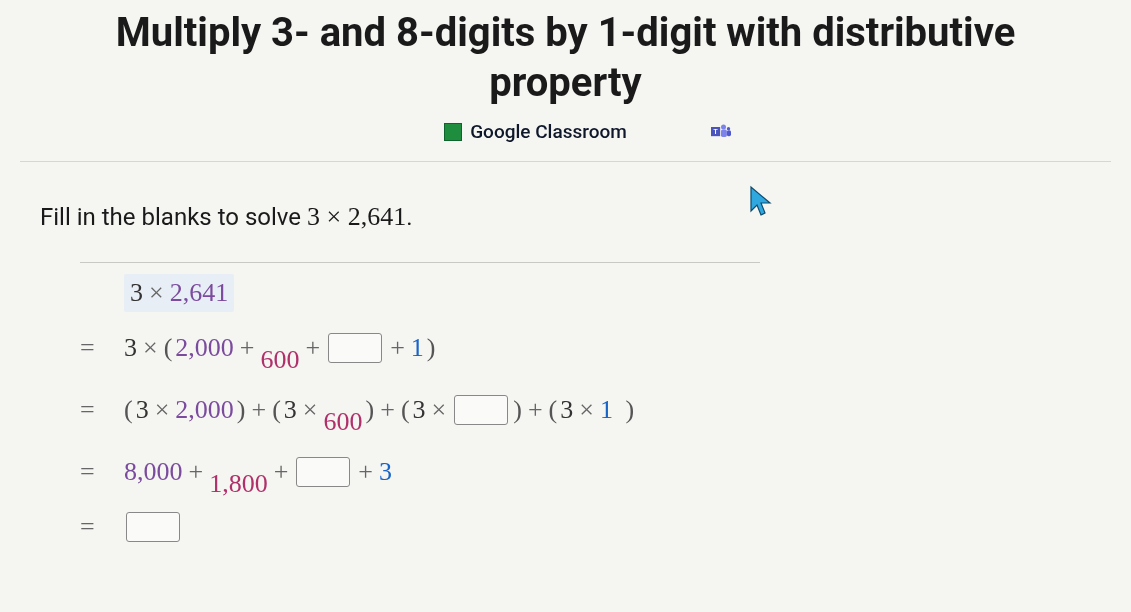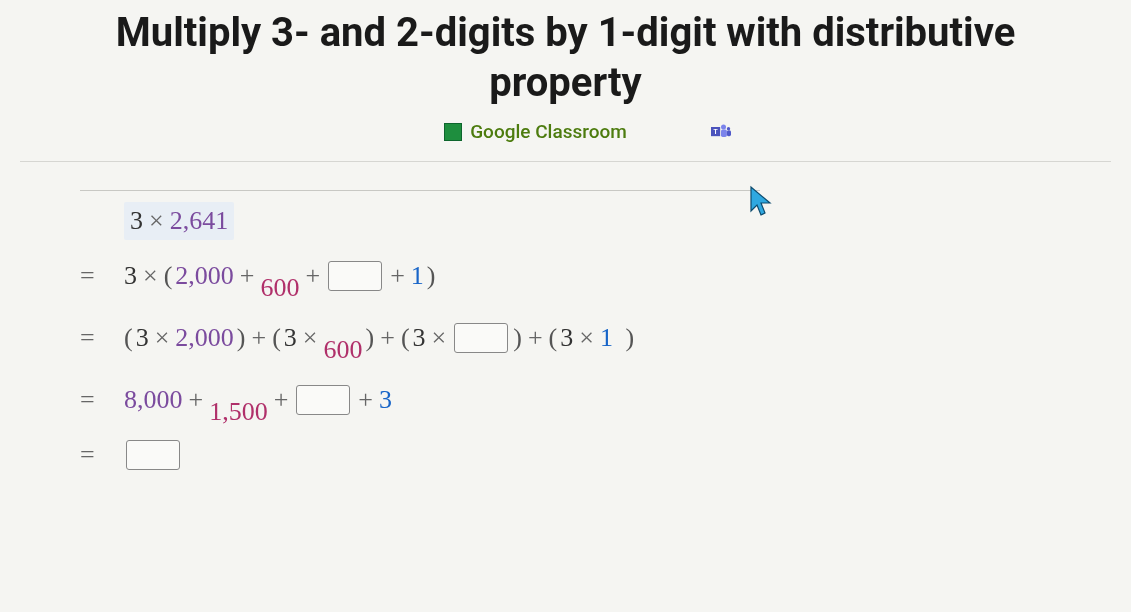--- a/index.html
+++ b/index.html
@@ -29,21 +29,21 @@
     .share-row {
       display: flex;
       justify-content: center;
       gap: 40px;
       padding: 8px 0 18px 0;
     }
     .share-link {
       display: flex;
       align-items: center;
       gap: 8px;
-      color: #4d7c0f;
+      color: #0f172a;
       font-size: 19px;
       font-weight: 500;
       cursor: pointer;
       margin-left: 44px;
     }
     .gc-icon {
       width: 18px;
       height: 18px;
       background: #1e8e3e;
       border: 1px solid #0d652d;
@@ -137,21 +137,21 @@
     }
     .cursor-overlay svg {
       width: 28px;
       height: 34px;
     }
   </style>
 </head>
 <body>
 
 <div class="container">
-  <h1 class="title">Multiply 3- and 2-digits by 1-digit with distributive property</h1>
+  <h1 class="title">Multiply 3- and 8-digits by 1-digit with distributive property</h1>
 
   <div class="share-row">
     <div class="share-link">
       <span class="gc-icon"></span>
       <span>Google Classroom</span>
     </div>
     <div class="share-link">
       <span class="mt-icon">
         <svg viewBox="0 0 24 20">
           <rect x="0" y="4" width="11" height="11" fill="#4b53bc"></rect>
@@ -160,20 +160,23 @@
           <rect x="12" y="7" width="7" height="9" rx="2" fill="#7b83eb"></rect>
           <circle cx="21" cy="6" r="2" fill="#5059c9"></circle>
           <rect x="19" y="8" width="5" height="7" rx="2" fill="#5059c9"></rect>
         </svg>
       </span>
     </div>
   </div>
 
   <hr class="divider">
 
+  <div class="instruction">
+    <span>Fill in the blanks to solve </span><span class="mathvar"><span>3</span> <span>×</span> <span>2,641</span></span><span>.</span>
+  </div>
 
   <div class="work-area">
     <hr class="work-divider">
 
     <div class="work-row">
       <div class="eq-col"></div>
       <div class="expr highlight">
         <span>3</span>
         <span class="op">×</span>
         <span class="c-thousands">2,641</span>
@@ -225,21 +228,21 @@
         <span class="paren">&nbsp;</span>
         <span class="paren">)</span>
       </div>
     </div>
 
     <div class="work-row">
       <div class="eq-col">=</div>
       <div class="expr">
         <span class="c-thousands">8,000</span>
         <span class="op">+</span>
-        <span class="c-hundreds">1,500</span>
+        <span class="c-hundreds">1,800</span>
         <span class="op">+</span>
         <span class="blank-box"></span>
         <span class="op">+</span>
         <span class="c-ones">3</span>
       </div>
     </div>
 
     <div class="work-row">
       <div class="eq-col">=</div>
       <div class="expr">

